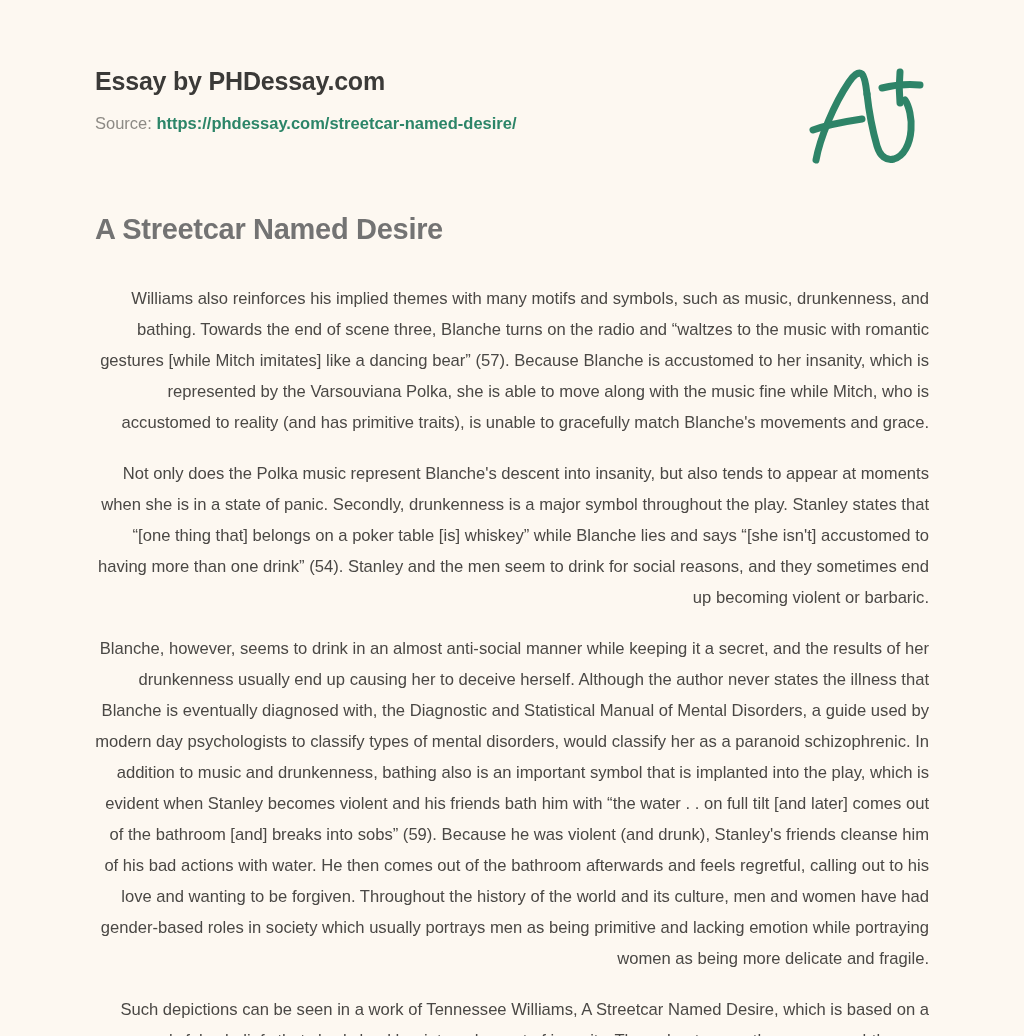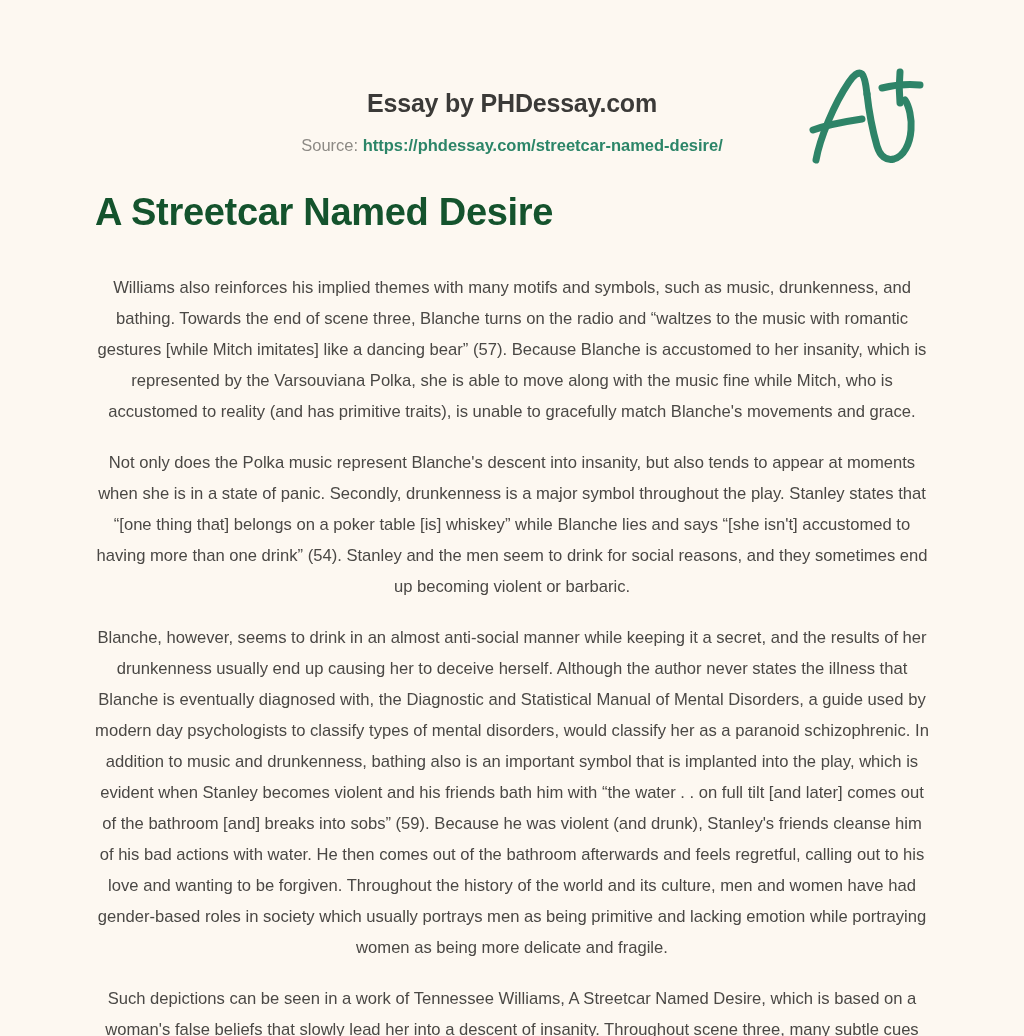--- a/index.html
+++ b/index.html
@@ -17,22 +17,21 @@
     position: relative;
     width: 1024px;
     height: 1036px;
     box-sizing: border-box;
     padding: 0 95px;
   }
 
   
   .header {
     position: relative;
-    padding-top: 88px;
-    text-align: center;
+    padding-top: 66px;
   }
   .brand-line {
     font-size: 25px;
     font-weight: 700;
     color: #3b3a38;
     letter-spacing: -0.2px;
     line-height: 1.2;
   }
   .source-line {
     margin-top: 17px;
@@ -51,39 +50,39 @@
     position: absolute;
     top: 60px;
     right: -5px;
     width: 130px;
     height: 110px;
   }
   .logo svg { display: block; width: 130px; height: 110px; }
 
   
   .doc-title {
-    margin-top: 33px;
-    font-size: 38px;
+    margin-top: 77px;
+    font-size: 29px;
     font-weight: 700;
-    color: #14532d;
+    color: #737373;
     letter-spacing: -0.3px;
     line-height: 1.25;
   }
 
   
   .body-copy {
     margin-top: 35px;
     max-width: 840px;
   }
   .para {
     font-size: 16.6px;
     line-height: 31px;
     color: #4a4845;
     margin: 0 0 20px 0;
-    text-align: center;
+    text-align: right;
   }
 </style>
 </head>
 <body>
 
 <div class="page">
 
   <div class="header">
 
     <div class="brand-line">Essay by PHDessay.com</div>

